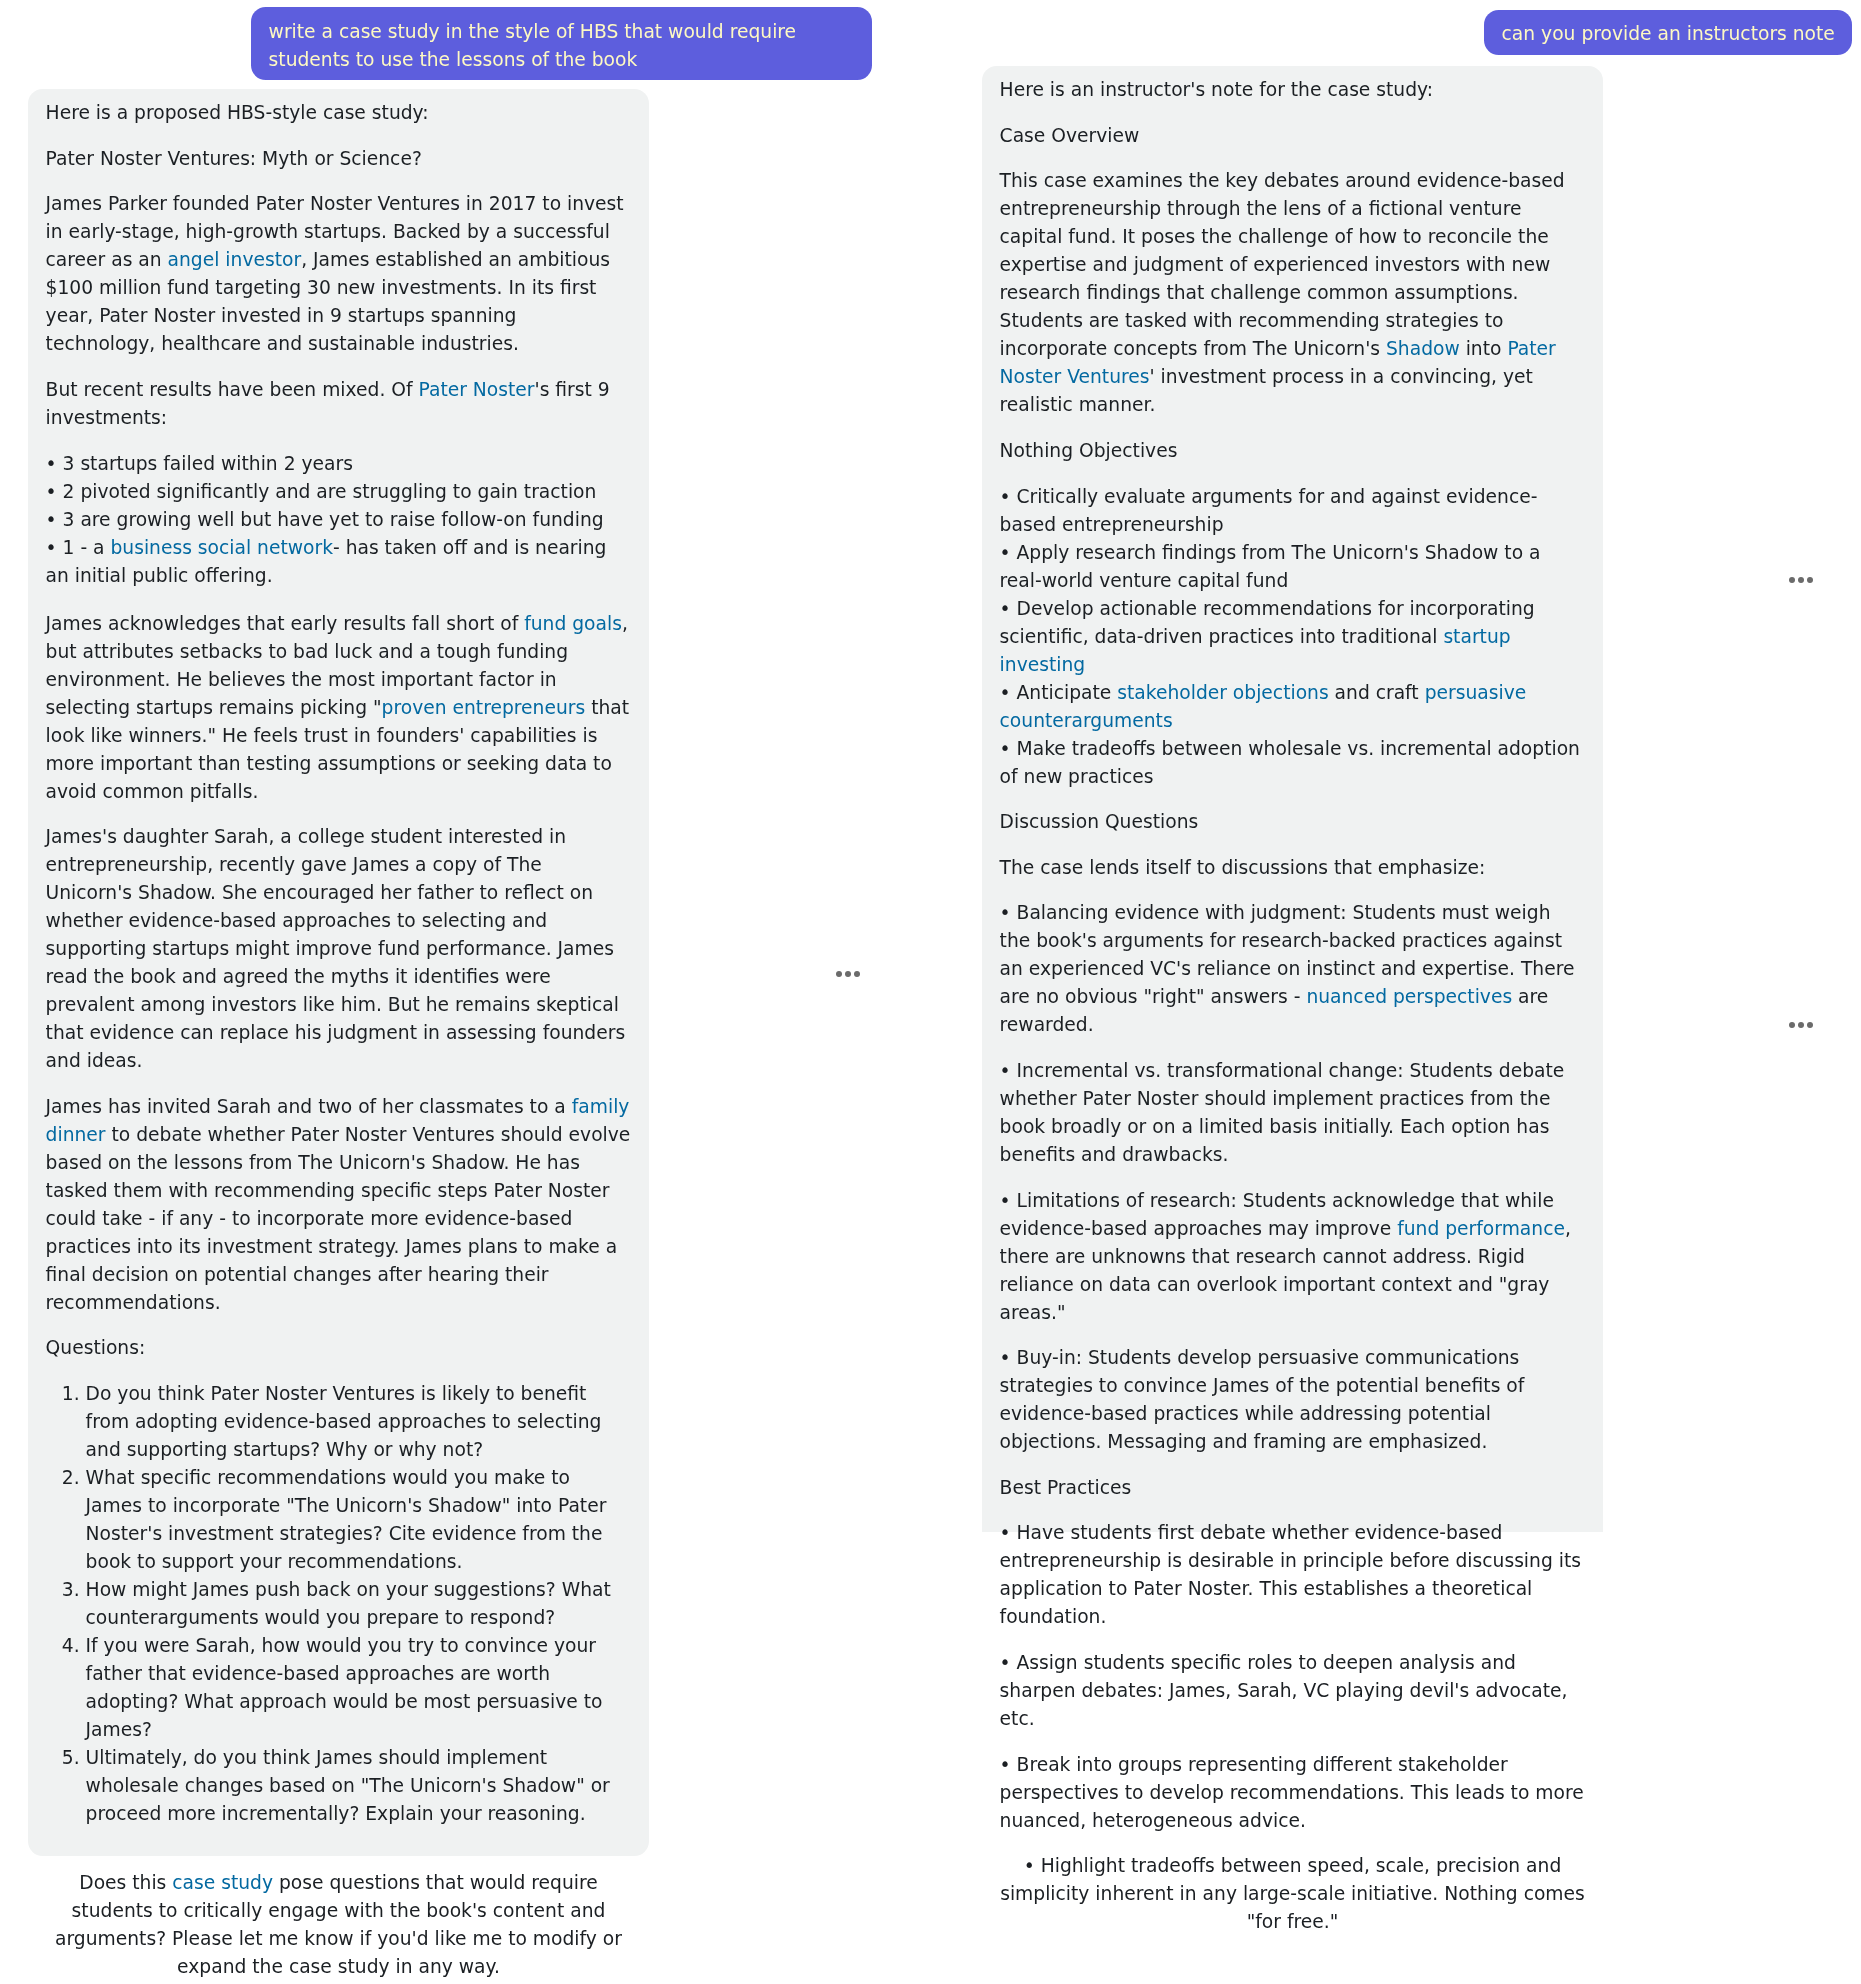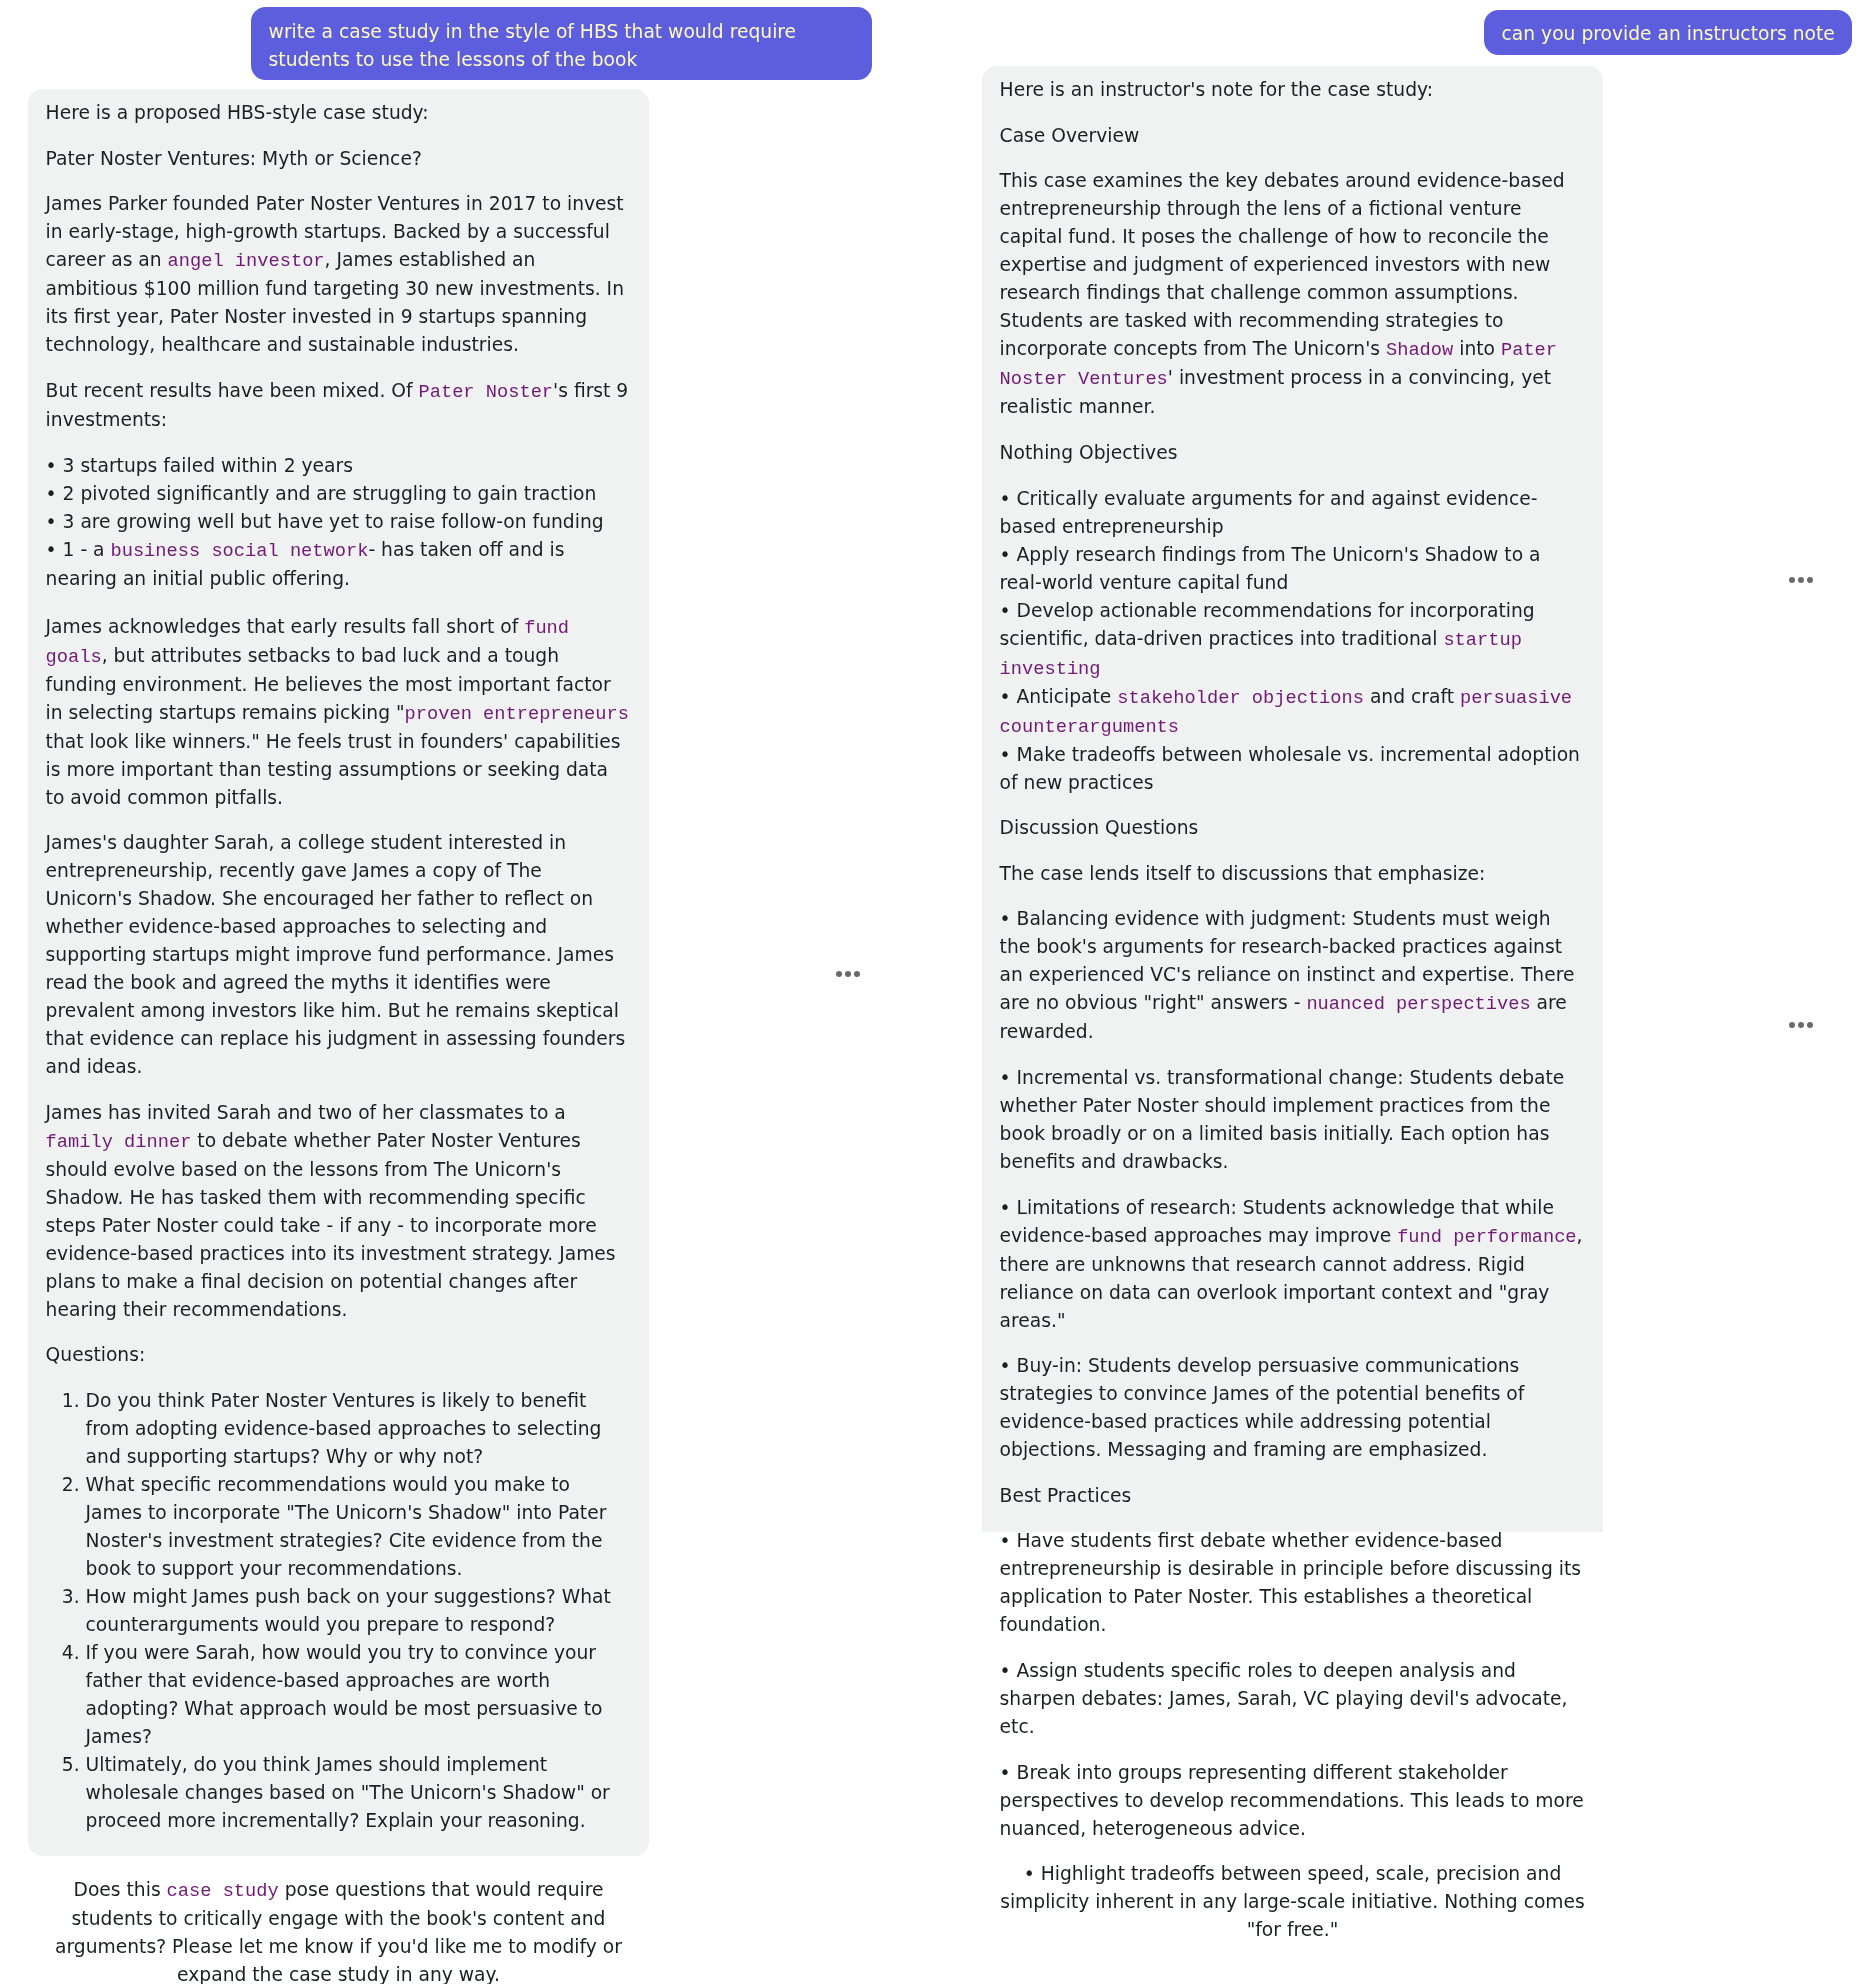--- a/index.html
+++ b/index.html
@@ -17,21 +17,21 @@
     position: absolute; background: #f0f2f2; border-radius: 14.7px;
     font-size: 18.7px; line-height: 28px; box-sizing: border-box;
     padding: 10.3px 17.6px 13px 17.6px; color: #1b1f23;
   }
   .bot-bubble p { margin: 0 0 17.6px 0; }
   .bot-bubble p:last-child { margin-bottom: 0; text-align: center; }
   .bot-bubble ul { list-style: none; margin: 0 0 20px 0; padding: 0; }
   .bot-bubble ol { margin: 0 0 17.6px 0; padding-left: 40px; }
   .bot-bubble ol li { padding-left: 0; }
   .bot-bubble ol li::marker { color: #1b1f23; }
-  .link { color: #701a75; cursor: pointer; font-family: Liberation Mono, monospace; }
+  .link { color: #0369a1; cursor: pointer; }
   .spacer { height: 28px; }
   .more-btn {
     position: absolute; width: 32px; height: 14.7px; display: flex;
     align-items: center; justify-content: space-between; padding: 0 4.4px;
     box-sizing: border-box; cursor: pointer;
   }
   .more-btn .dot { width: 5.9px; height: 5.9px; border-radius: 50%; background: #6b6b6b; }
   .bullet-line { display: block; }
 </style>
 </head>

